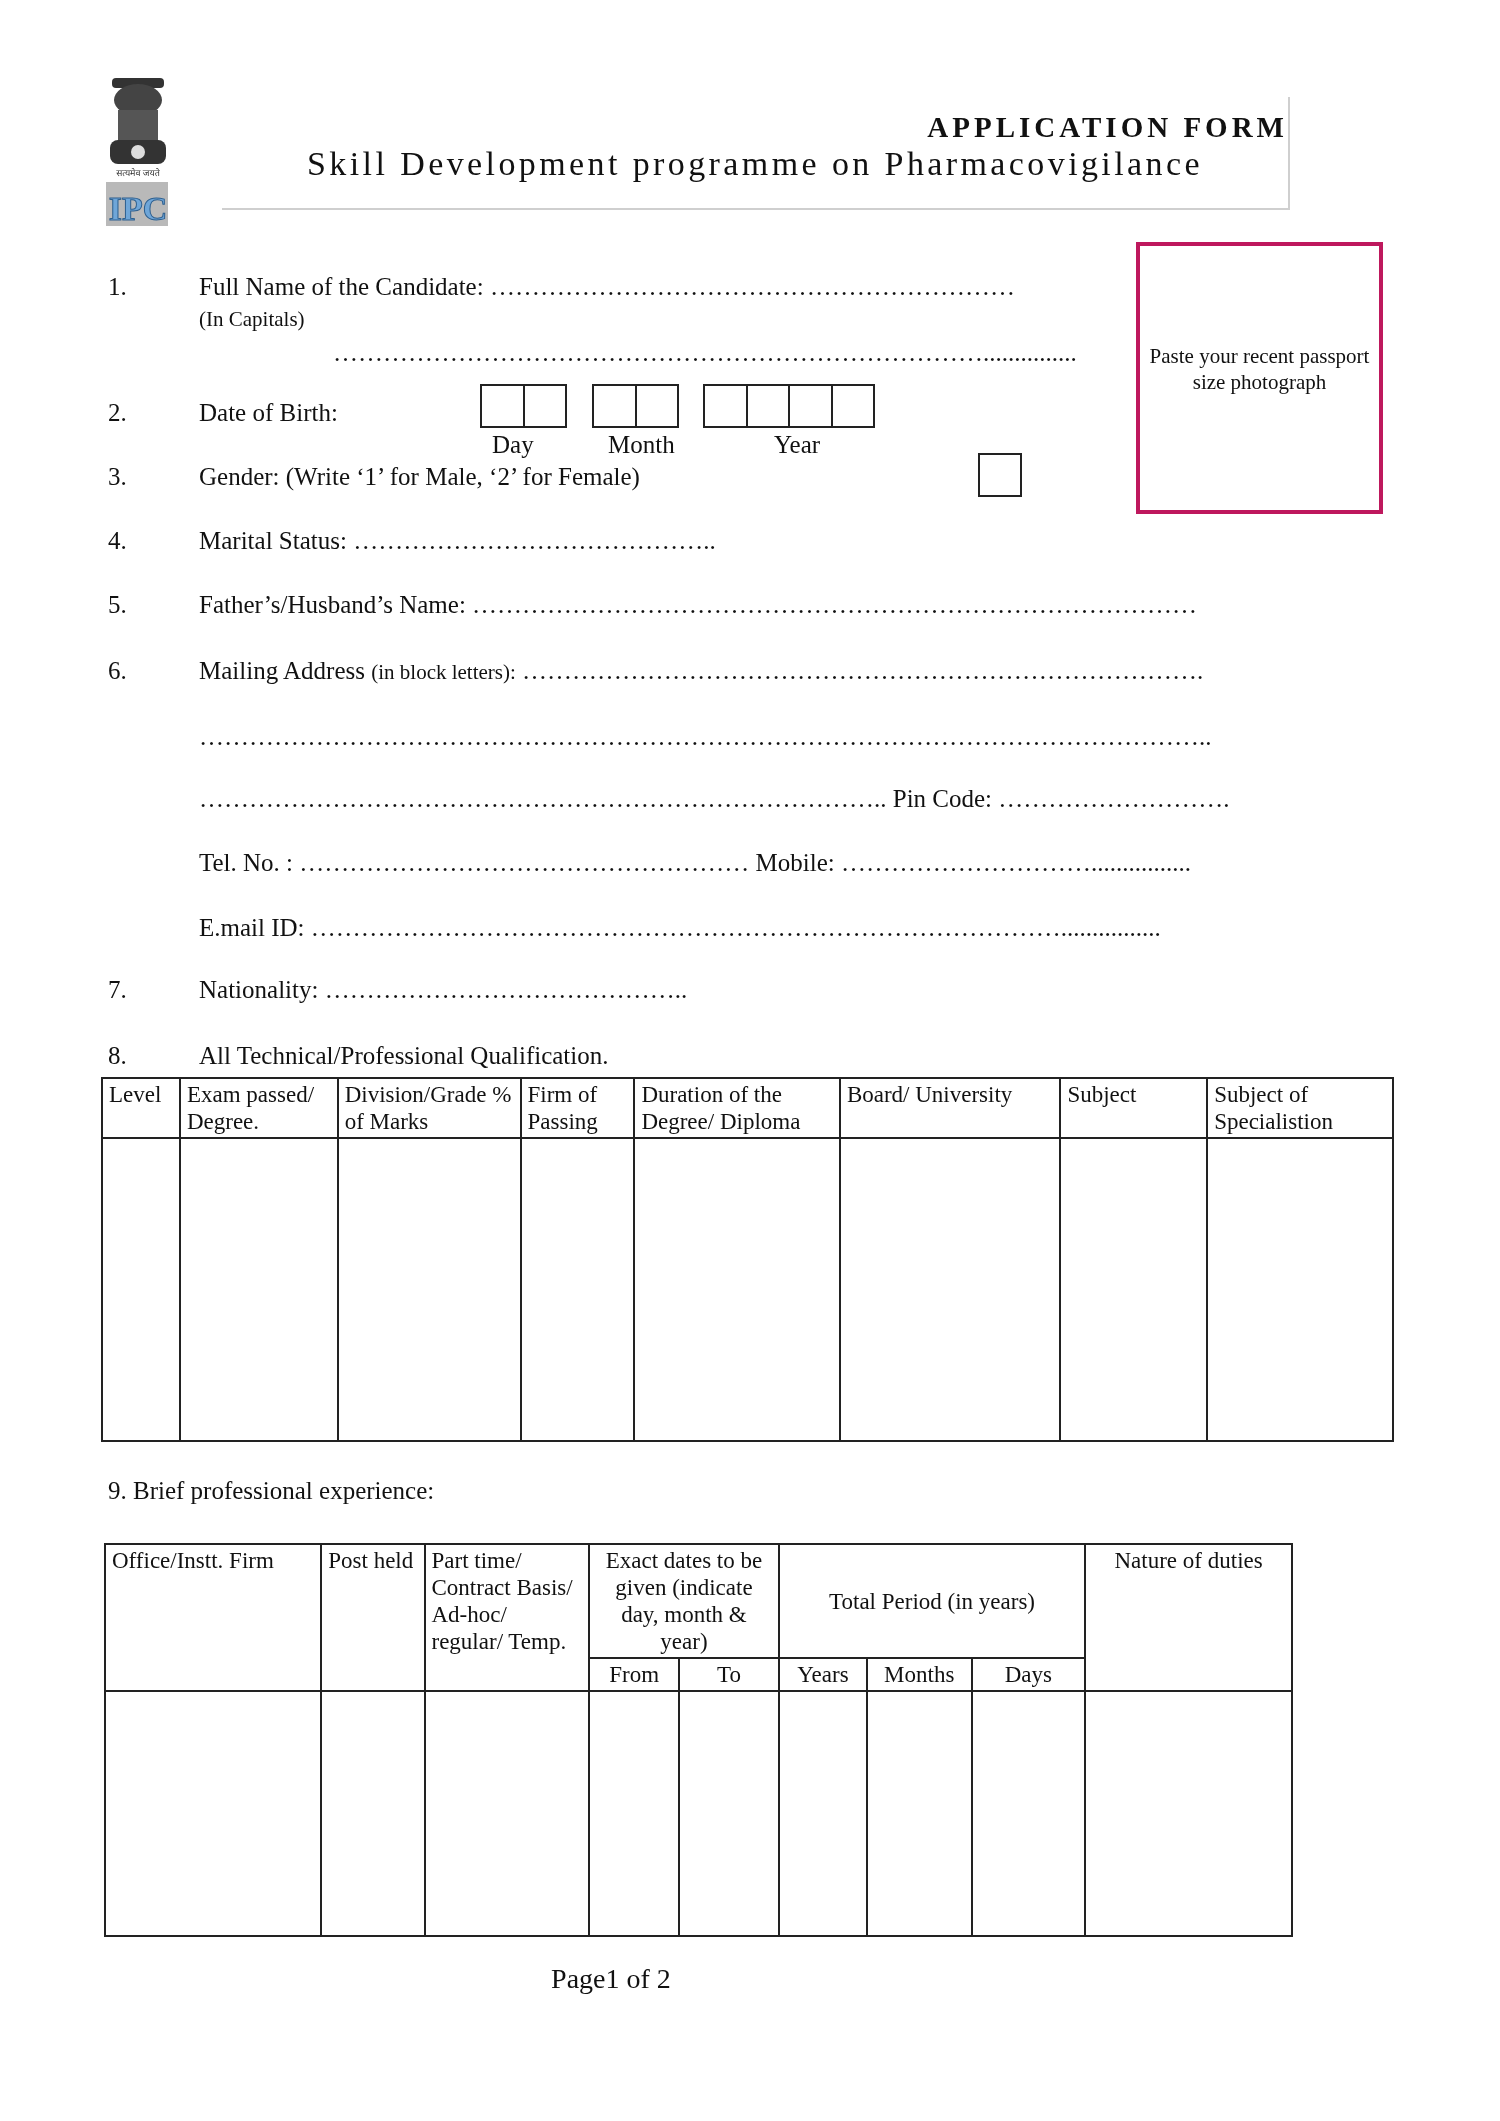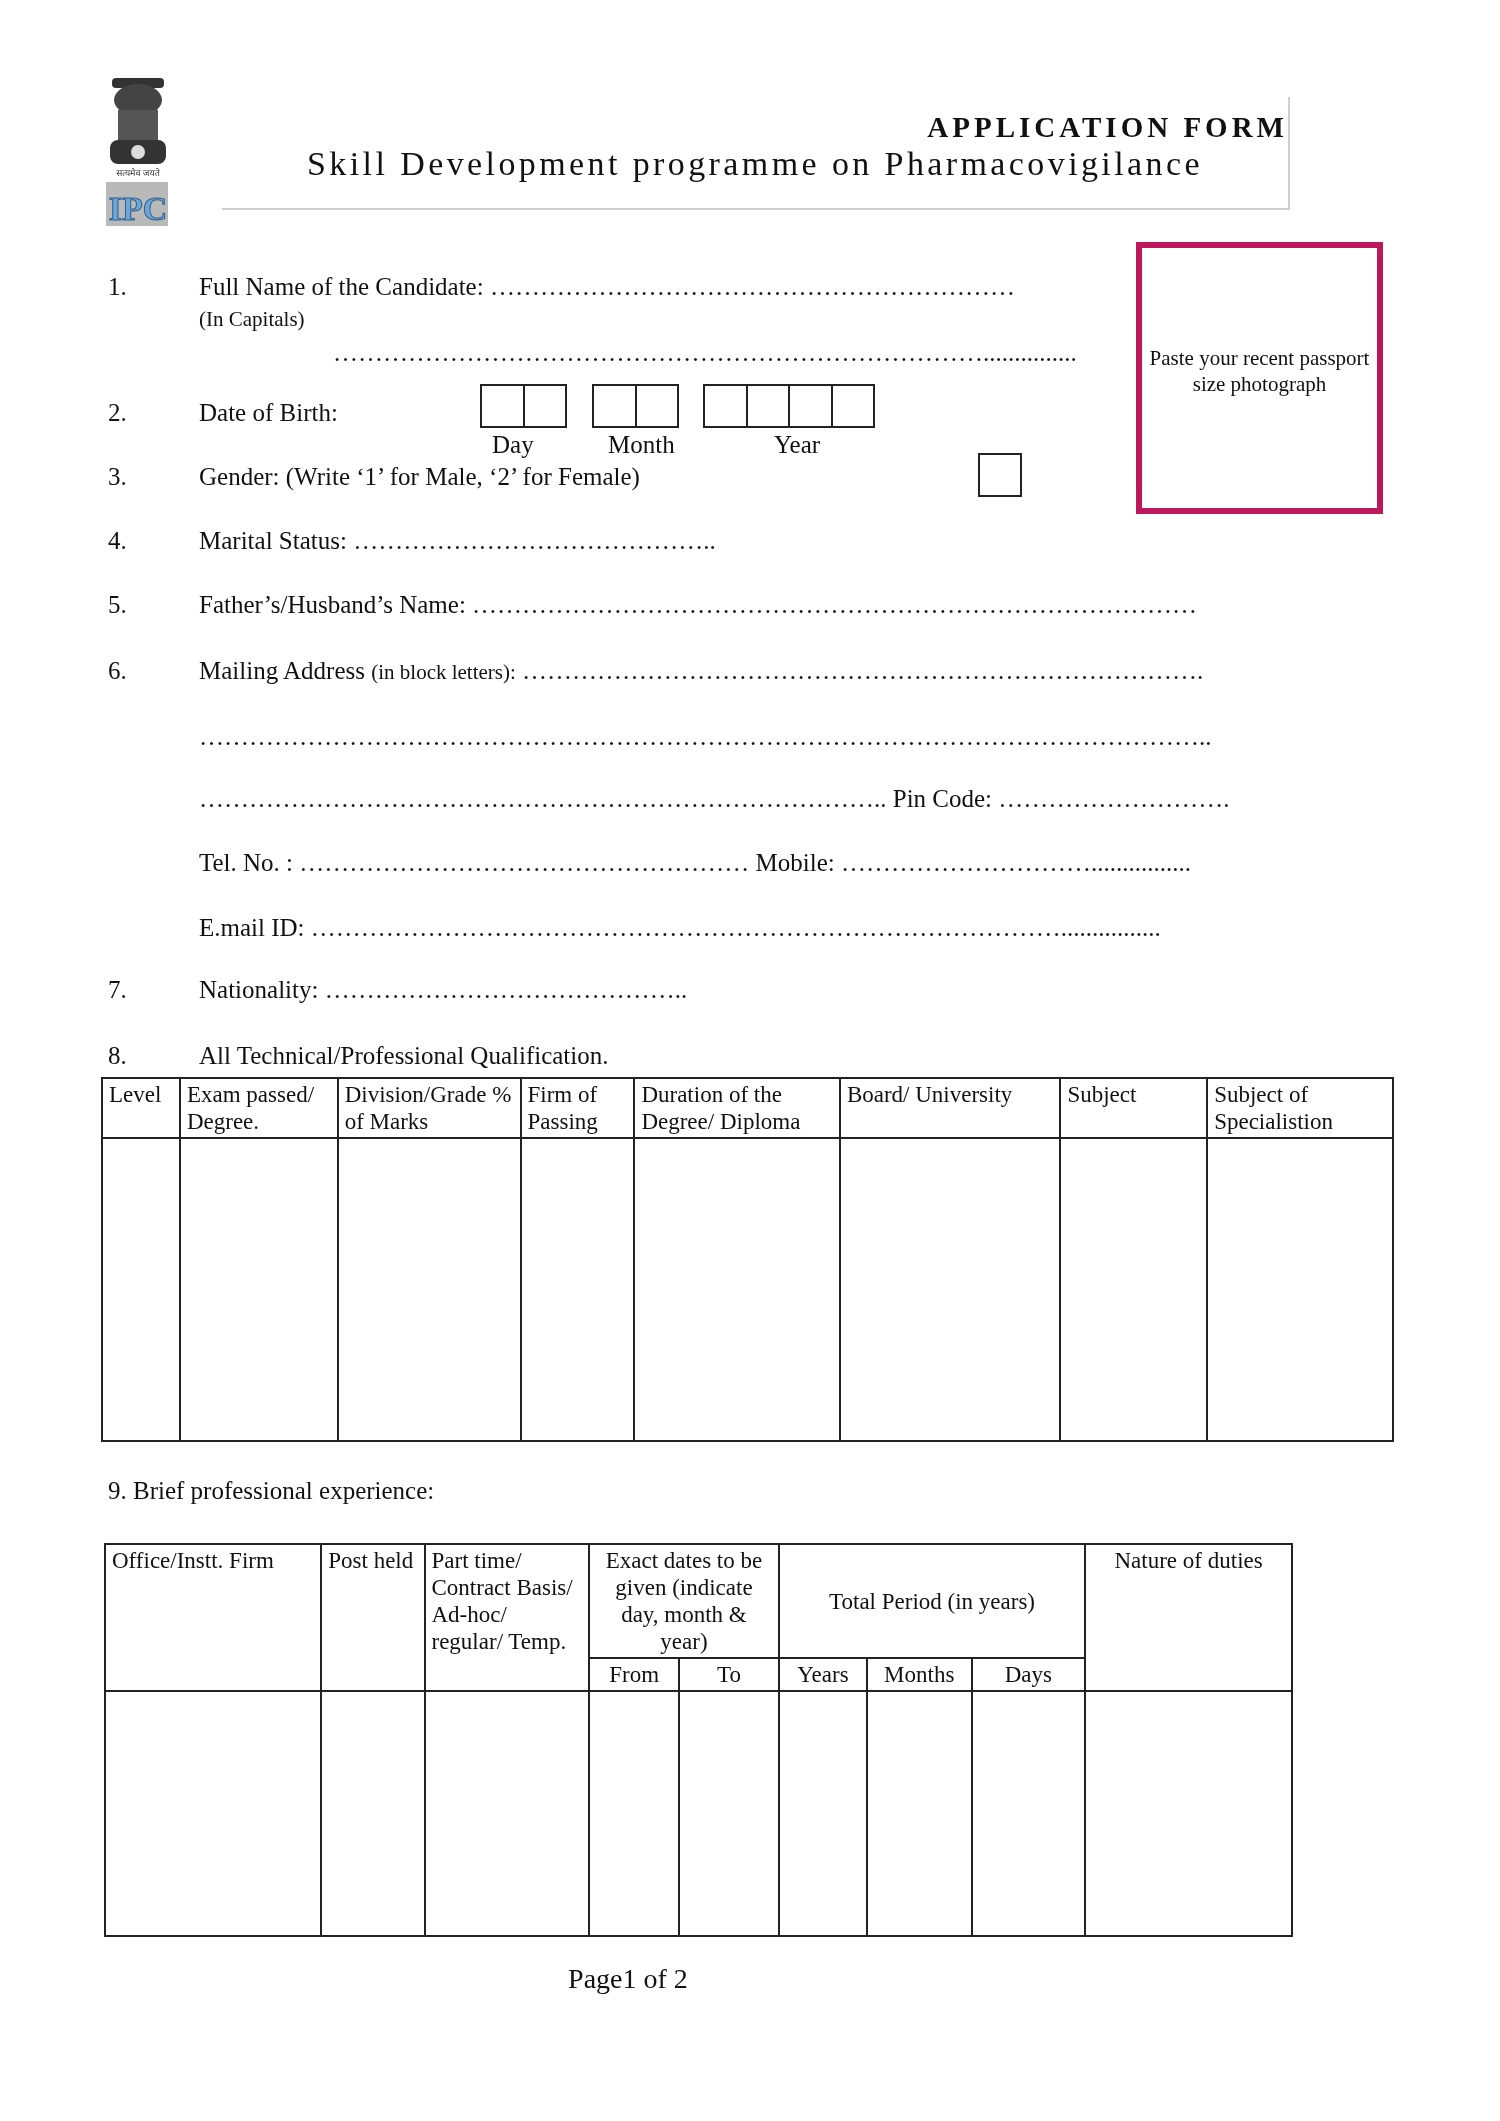--- a/index.html
+++ b/index.html
@@ -8,21 +8,21 @@
   .abs { position:absolute; }
   .t { position:absolute; white-space:nowrap; font-size:25px; line-height:30px; }
   .sm { font-size:21px; line-height:26px; }
   .logo { left:92px; top:70px; width:94px; height:165px; }
   .header-box { left:222px; top:97px; width:1066px; height:111px;
                 border-right:2px solid #cfcfcf; border-bottom:2px solid #cfcfcf; }
   .h-title { left:222px; width:1066px; top:110px; text-align:right; font-weight:bold;
              font-size:29px; letter-spacing:4px; line-height:34px; }
   .h-sub { left:222px; width:1066px; top:144px; text-align:center; font-size:34px;
            letter-spacing:3.4px; line-height:40px; }
-  .photo-box { left:1136px; top:242px; width:247px; height:272px; border:6px solid #be185d; box-sizing:border-box; }
+  .photo-box { left:1136px; top:242px; width:247px; height:272px; border:4px solid #be185d; box-sizing:border-box; }
   .photo-text { position:absolute; left:0; right:0; top:97px; text-align:center; font-size:21px; line-height:26px; white-space:normal; }
   .cellbox { position:absolute; border:2px solid #222; box-sizing:border-box; display:flex; }
   .cellbox span { flex:1; border-right:2px solid #222; }
   .cellbox span:last-child { border-right:none; }
   table.grid { position:absolute; border-collapse:collapse; font-size:23px; line-height:27px; }
   table.grid td, table.grid th { border:2px solid #222; padding:2px 6px; vertical-align:top; text-align:left; font-weight:normal; }
   .center { text-align:center !important; }
   .mid { vertical-align:middle !important; }
 </style>
 </head>
@@ -175,13 +175,13 @@
     <td></td>
     <td></td>
     <td></td>
     <td></td>
     <td></td>
     <td></td>
   </tr>
 </tbody>
   </table>
 
-<div class="t" style="left:0;width:1222px;top:1962px;text-align:center;font-size:28px;line-height:34px;padding-left:17px;">Page1 of 2</div>
+<div class="t" style="left:0;width:1222px;top:1962px;text-align:center;font-size:28px;line-height:34px;">Page1 of 2</div>
 
 </body></html>

